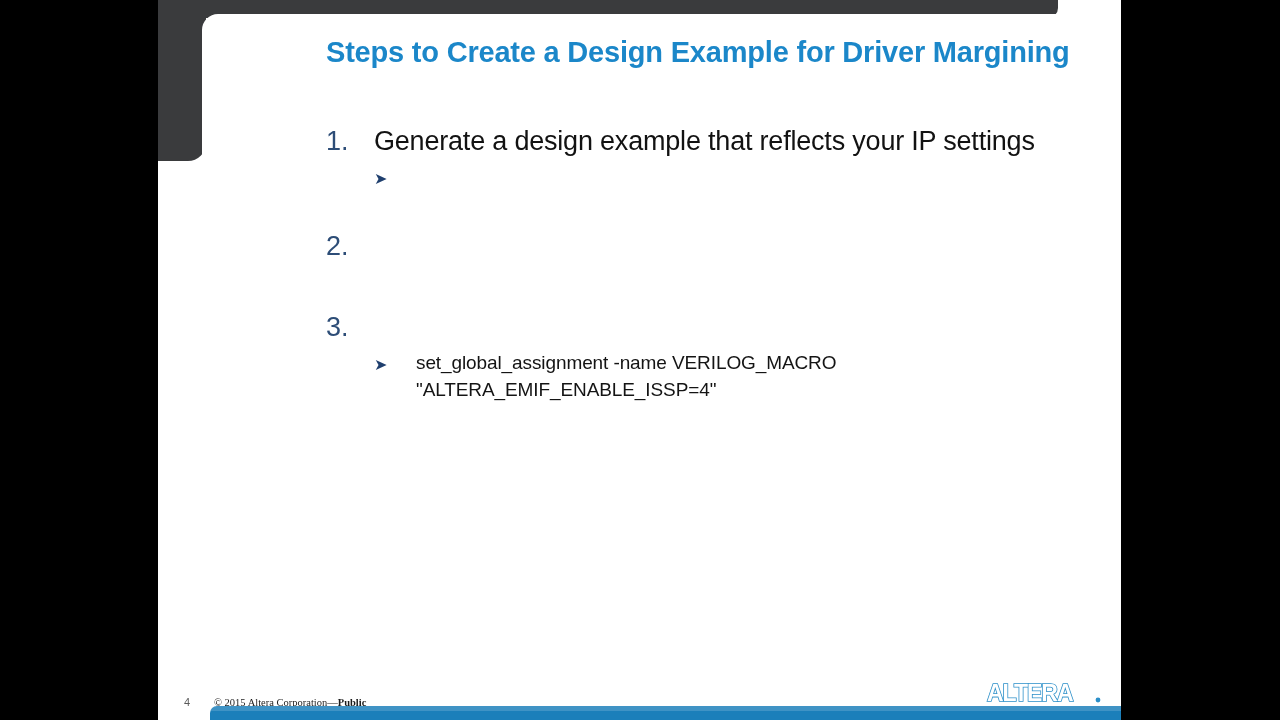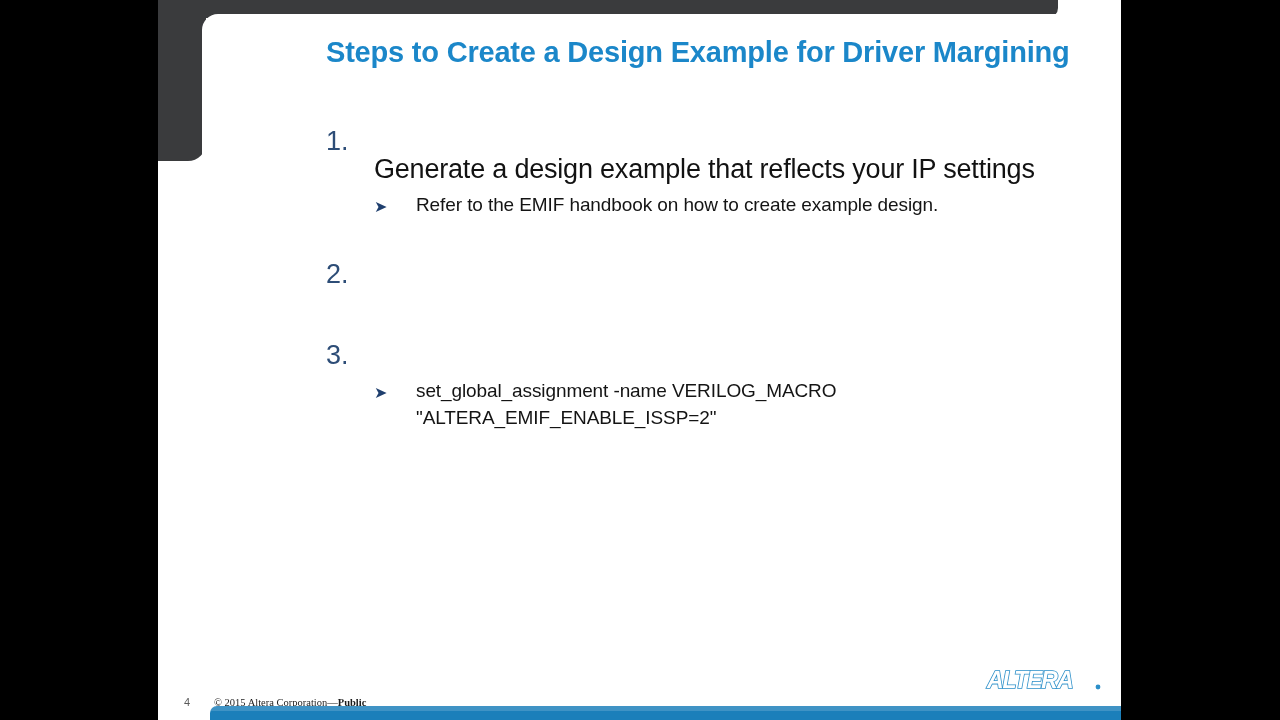--- a/index.html
+++ b/index.html
@@ -99,21 +99,20 @@
     font-size: 27px;
     color: #2d4d77;
     line-height: 1.32;
   }
 
   .li-text {
     font-size: 27px;
     color: #121212;
     line-height: 1.32;
     letter-spacing: -0.2px;
-    margin-top: 28px;
   }
 
   .sub-row {
     display: flex;
     align-items: flex-start;
     margin-left: 48px;
     margin-top: 4px;
   }
 
   .sub-arrow {
@@ -152,24 +151,23 @@
     font-size: 10.5px;
     color: #1c1c1c;
     font-family: Liberation Serif, serif;
   }
   #footer-copy b { font-weight: bold; }
 
   
   #logo {
     position: absolute;
     right: 10px;
-    bottom: 26px;
+    bottom: 13px;
     width: 126px;
     height: 26px;
-    font-style: italic;
   }
   #logo svg { display: block; }
   .logo-word {
     font-family: "Liberation Sans", sans-serif;
     font-size: 23px;
     font-weight: bold;
     letter-spacing: -1px;
     fill: #ffffff;
     stroke: #2b8fc9;
     stroke-width: 1.6px;
@@ -209,38 +207,37 @@
     <div id="title">Steps to Create a Design Example for Driver Margining</div>
 
     <div id="body-list">
 
       <div class="li-row">
         <div class="li-num">1.</div>
         <div class="li-text">Generate a design example that reflects your IP settings</div>
       </div>
       <div class="sub-row">
         <div class="sub-arrow">➤</div>
-        <div class="sub-text">Refer to the EMIF handbook on how to create example design.</div>
       </div>
 
       <div class="item-gap-1"></div>
 
       <div class="li-row">
         <div class="li-num">2.</div>
       </div>
 
       <div class="item-gap-2"></div>
 
       <div class="li-row">
         <div class="li-num">3.</div>
       </div>
       <div class="sub-row">
         <div class="sub-arrow">➤</div>
         <div class="sub-text">set_global_assignment -name VERILOG_MACRO
-"ALTERA_EMIF_ENABLE_ISSP=2"</div>
+"ALTERA_EMIF_ENABLE_ISSP=4"</div>
       </div>
 
     </div>
 
     <div id="footer-pagenum">4</div>
 
     <div id="footer-copy">
       <span>© 2015 Altera Corporation—</span><b>Public</b>
     </div>
 

